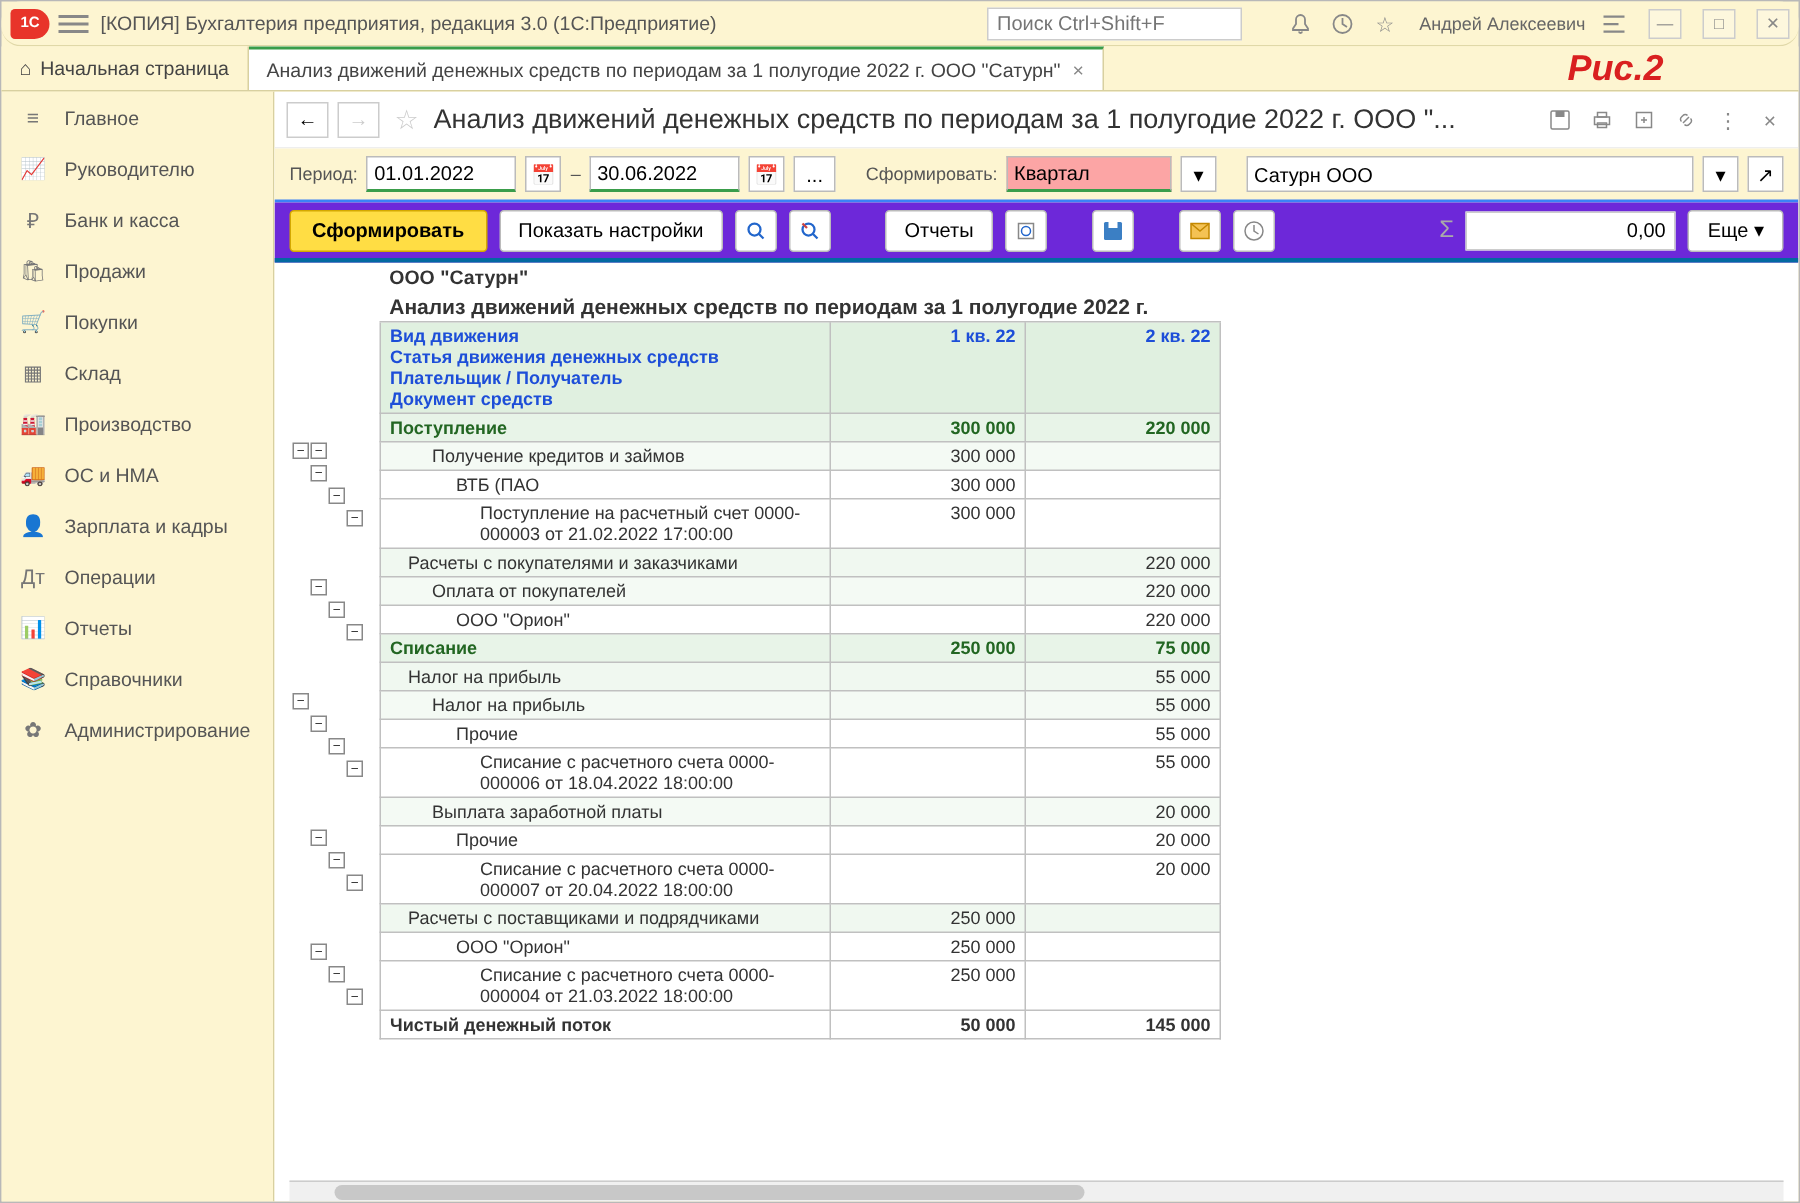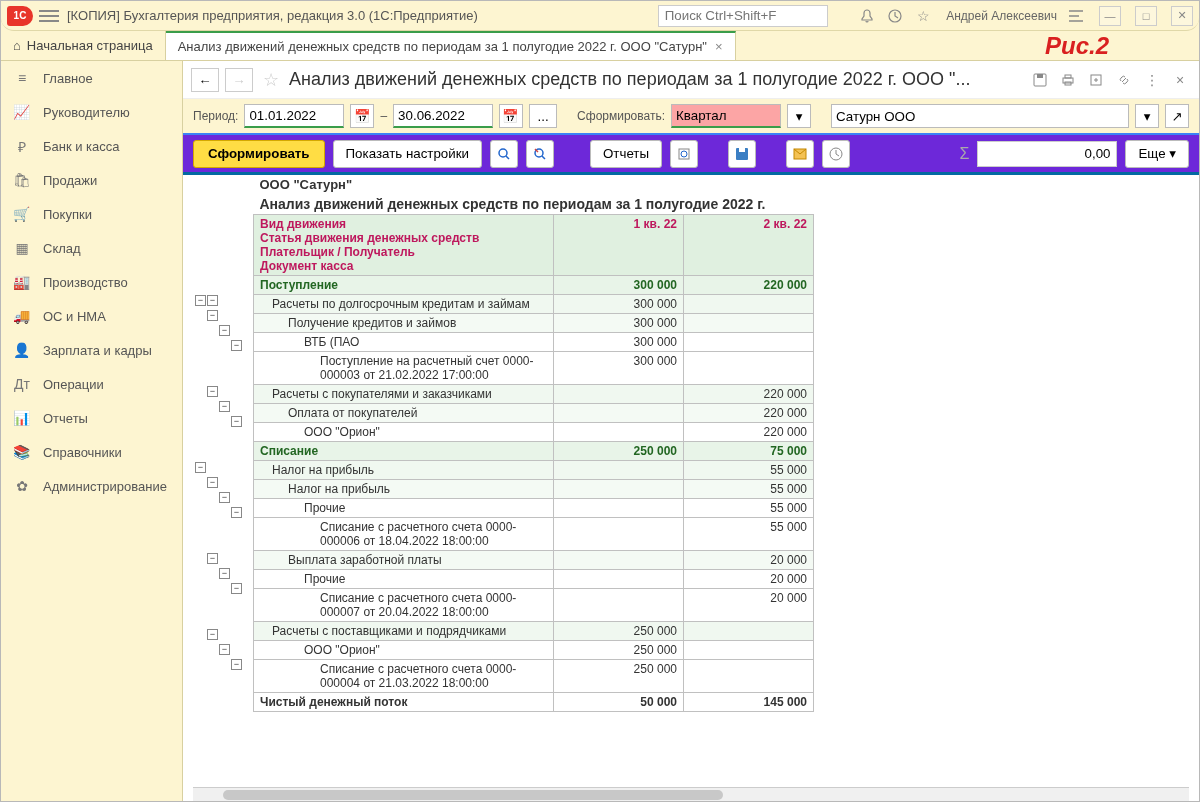--- a/index.html
+++ b/index.html
@@ -62,21 +62,21 @@
 .sum-box { width: 140px; height: 26px; border: 1px solid #ccc; text-align: right; padding: 0 6px; }
 .spacer { flex: 1; }
 
 
 .report-wrap { flex: 1; overflow: auto; padding: 0 10px 10px 10px; position: relative; }
 .report-table { border-collapse: collapse; margin-left: 60px; }
 .report-table td { border: 1px solid #c0c0c0; padding: 2px 6px; font-size: 12px; vertical-align: top; }
 .report-table td.num { text-align: right; white-space: nowrap; }
 .rpt-org { font-weight: bold; font-size: 13px; }
 .rpt-title { font-weight: bold; font-size: 14px; }
-.hdr-row td { background: #e0f0e0; color: #be185d; font-weight: bold; }
+.hdr-row td { background: #e0f0e0; color: #1d4ed8; font-weight: bold; }
 .bold-row td { font-weight: bold; }
 .green-bold td { font-weight: bold; color: #226622; background: #e8f4e8; }
 .lvl1 { padding-left: 18px !important; background: #f0f8f0; }
 .lvl2 { padding-left: 34px !important; background: #f4faf4; }
 .lvl3 { padding-left: 50px !important; }
 .lvl4 { padding-left: 66px !important; }
 td.lvl1-bg { background: #f0f8f0; }
 td.lvl2-bg { background: #f4faf4; }
 
 
@@ -307,36 +307,31 @@
                 <td colspan="3" style="border:none"><span class="rpt-org">ООО "Сатурн"</span></td>
               </tr>
           <tr>
                 <td colspan="3" style="border:none;border-bottom:1px solid #c0c0c0"><span class="rpt-title">Анализ движений денежных средств по периодам за 1 полугодие 2022 г.</span></td>
               </tr>
           <tr class="hdr-row">
             <td rowspan="1" style="width:300px">
               <div>Вид движения</div>
               <div>Статья движения денежных средств</div>
               <div>Плательщик / Получатель</div>
-              <div>Документ касса</div>
+              <div>Документ средств</div>
             </td>
             <td class="num" style="width:130px;vertical-align:top">1 кв. 22</td>
             <td class="num" style="width:130px;vertical-align:top">2 кв. 22</td>
           </tr>
           </tbody>
             <tbody id="report-rows">
               <tr class="green-bold">
                 <td>Поступление</td>
                 <td class="num">300 000</td>
                 <td class="num">220 000</td>
-              </tr>
-              <tr>
-                <td class="lvl1">Расчеты по долгосрочным кредитам и займам</td>
-                <td class="num lvl1-bg">300 000</td>
-                <td class="num lvl1-bg"></td>
               </tr>
               <tr>
                 <td class="lvl2">Получение кредитов и займов</td>
                 <td class="num lvl2-bg">300 000</td>
                 <td class="num lvl2-bg"></td>
               </tr>
               <tr>
                 <td class="lvl3">ВТБ (ПАО</td>
                 <td class="num">300 000</td>
                 <td class="num"></td>

